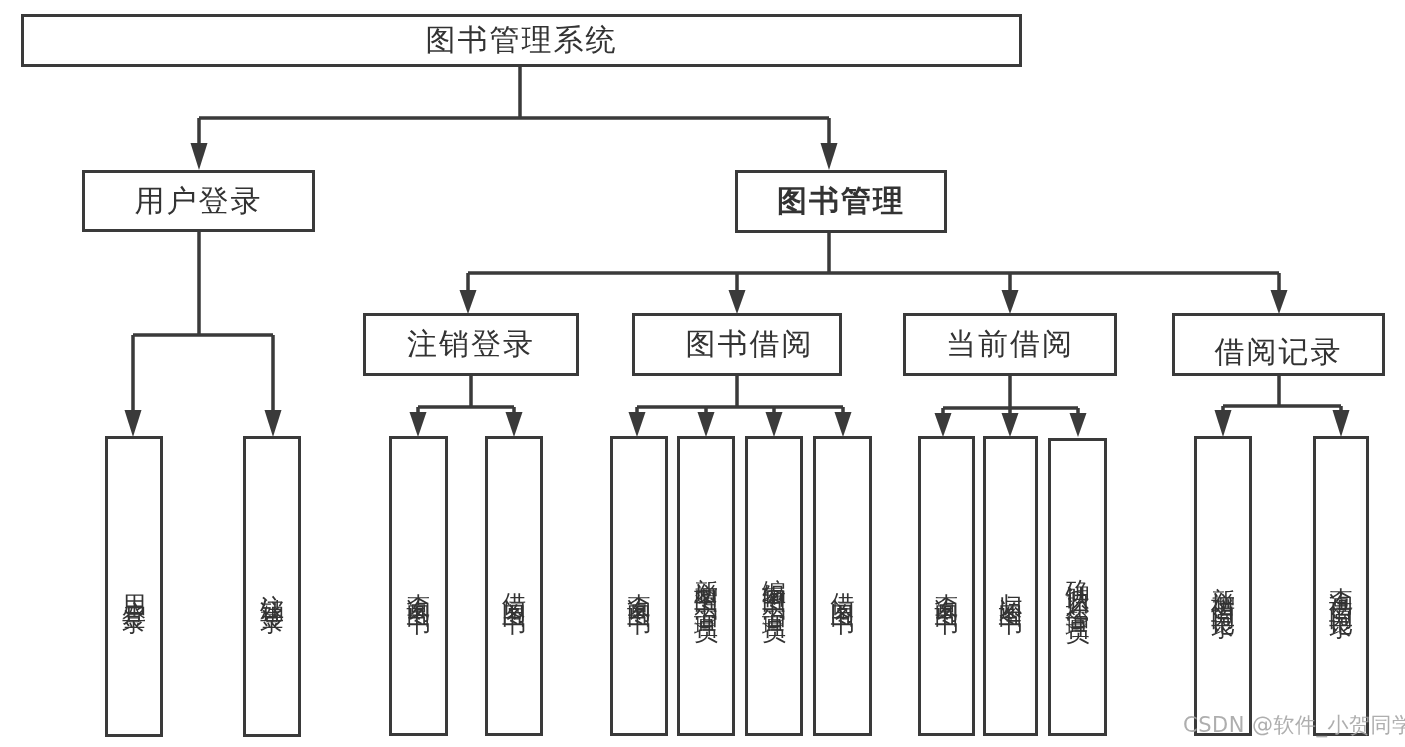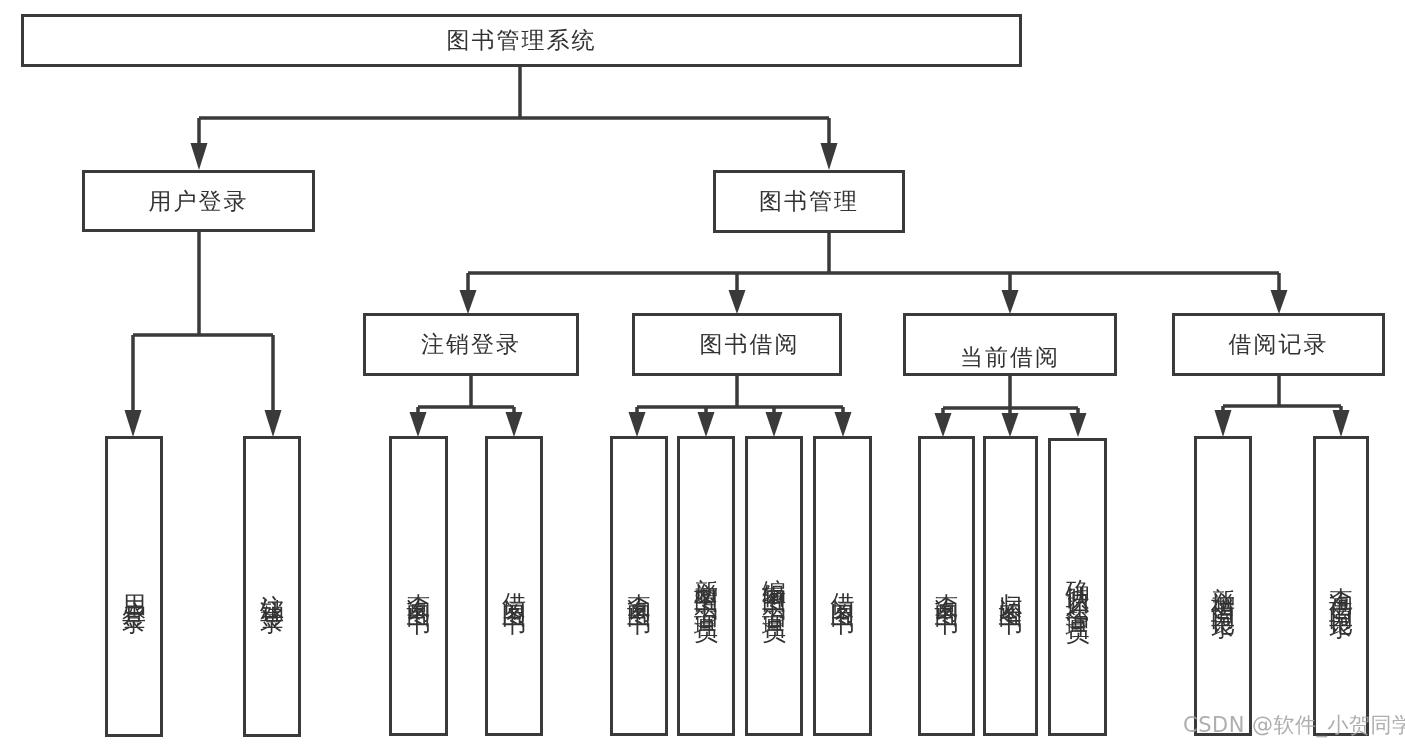--- a/index.html
+++ b/index.html
@@ -25,21 +25,21 @@
     position: absolute;
     box-sizing: border-box;
     border: 3px solid var(--line);
     background: #fff;
     display: flex;
     align-items: center;
     justify-content: center;
     color: var(--text);
   }
   .hlabel {
-    font-size: 23px;
+    font-size: 30px;
     letter-spacing: 2px;
     white-space: nowrap;
   }
   .vtext {
     writing-mode: vertical-rl;
     text-orientation: mixed;
     font-size: 24px;
     letter-spacing: 6px;
     line-height: 1;
     white-space: nowrap;
@@ -98,34 +98,34 @@
     <polygon points="1332.5,410 1349.5,410 1341,437"></polygon>
   </svg>
 
   <div class="box" style="left:21px; top:14px; width:1001px; height:53px;">
     <span class="hlabel">图书管理系统</span>
   </div>
 
   <div class="box" style="left:82px; top:170px; width:233px; height:62px;">
     <span class="hlabel">用户登录</span>
   </div>
-  <div class="box" style="left:713px; top:170px; width:192px; height:63px;">
+  <div class="box" style="left:735px; top:170px; width:212px; height:63px;font-weight:bold;">
     <span class="hlabel">图书管理</span>
   </div>
 
   <div class="box" style="left:363px; top:313px; width:216px; height:63px;">
     <span class="hlabel">注销登录</span>
   </div>
   <div class="box" style="left:632px; top:313px; width:210px; height:63px;padding-left:25px;">
     <span class="hlabel">图书借阅</span>
   </div>
-  <div class="box" style="left:903px; top:313px; width:214px; height:63px;align-items:flex-end;">
+  <div class="box" style="left:903px; top:313px; width:214px; height:63px;">
     <span class="hlabel">当前借阅</span>
   </div>
-  <div class="box" style="left:1172px; top:313px; width:213px; height:63px;">
+  <div class="box" style="left:1172px; top:313px; width:213px; height:63px;align-items:flex-end;">
     <span class="hlabel">借阅记录</span>
   </div>
 
   <div class="box leaf" style="left:105px; top:436px; width:58px; height:301px;">
     <span class="vtext">用户登录</span>
   </div>
   <div class="box leaf" style="left:243px; top:436px; width:58px; height:301px;">
     <span class="vtext">注销登录</span>
   </div>
 

